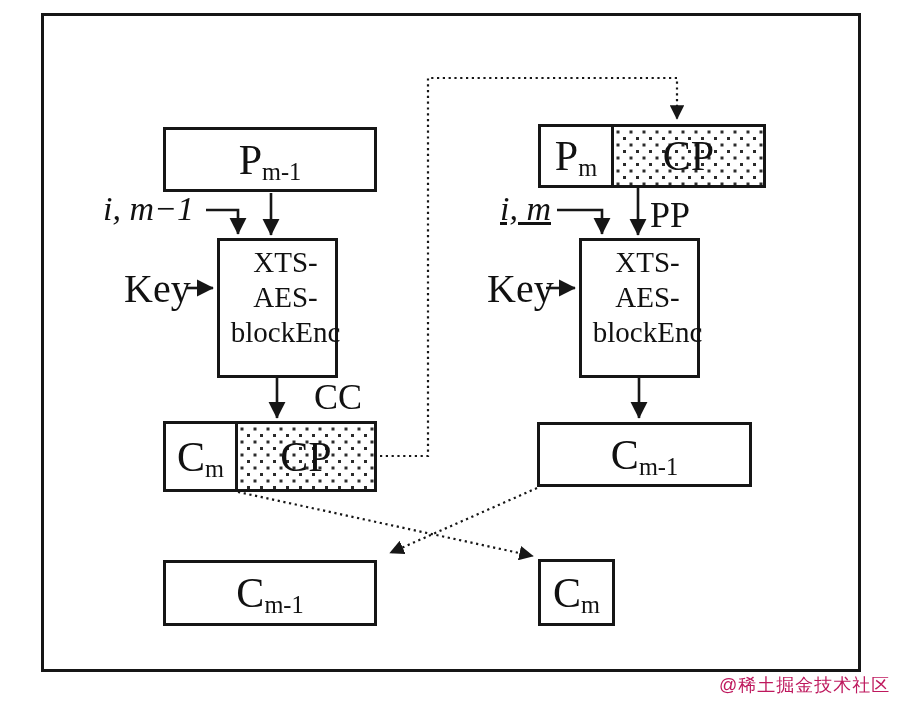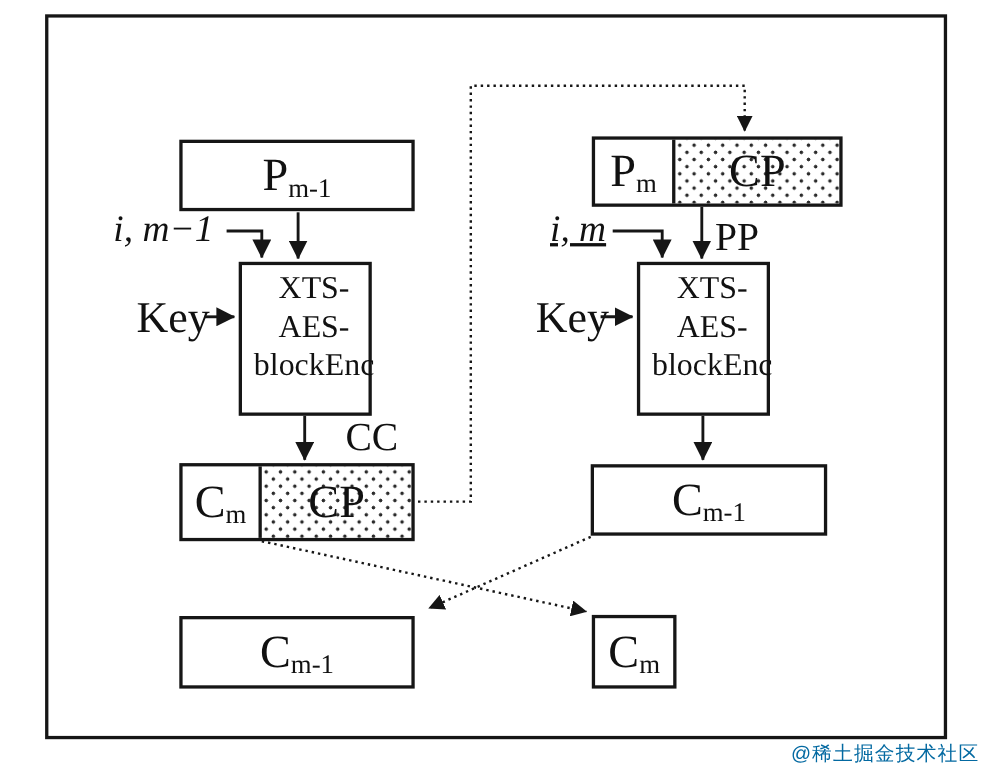--- a/index.html
+++ b/index.html
@@ -39,21 +39,21 @@
   }
   sub.sx { font-size:0.58em; line-height:0; vertical-align:-0.24em; }
   .lbl { position:absolute; white-space:nowrap; line-height:1; }
   .tweak { font-style:italic; font-size:34px; }
   .keylbl { font-size:40px; }
   .biglbl { font-size:36px; }
   svg.wires { position:absolute; left:0; top:0; pointer-events:none; }
   .watermark {
     position:absolute; left:719px; top:673px;
     font-family:"Liberation Sans","DejaVu Sans",sans-serif;
-    font-size:18px; color:#0369a1; letter-spacing:1px; white-space:nowrap;
+    font-size:18px; color:#be185d; letter-spacing:1px; white-space:nowrap;
   }
 </style>
 </head>
 <body>
 
 <div class="stage">
 
   <div class="frame"></div>
 
   <div class="box" style="left:163px; top:127px; width:214px; height:65px;">

